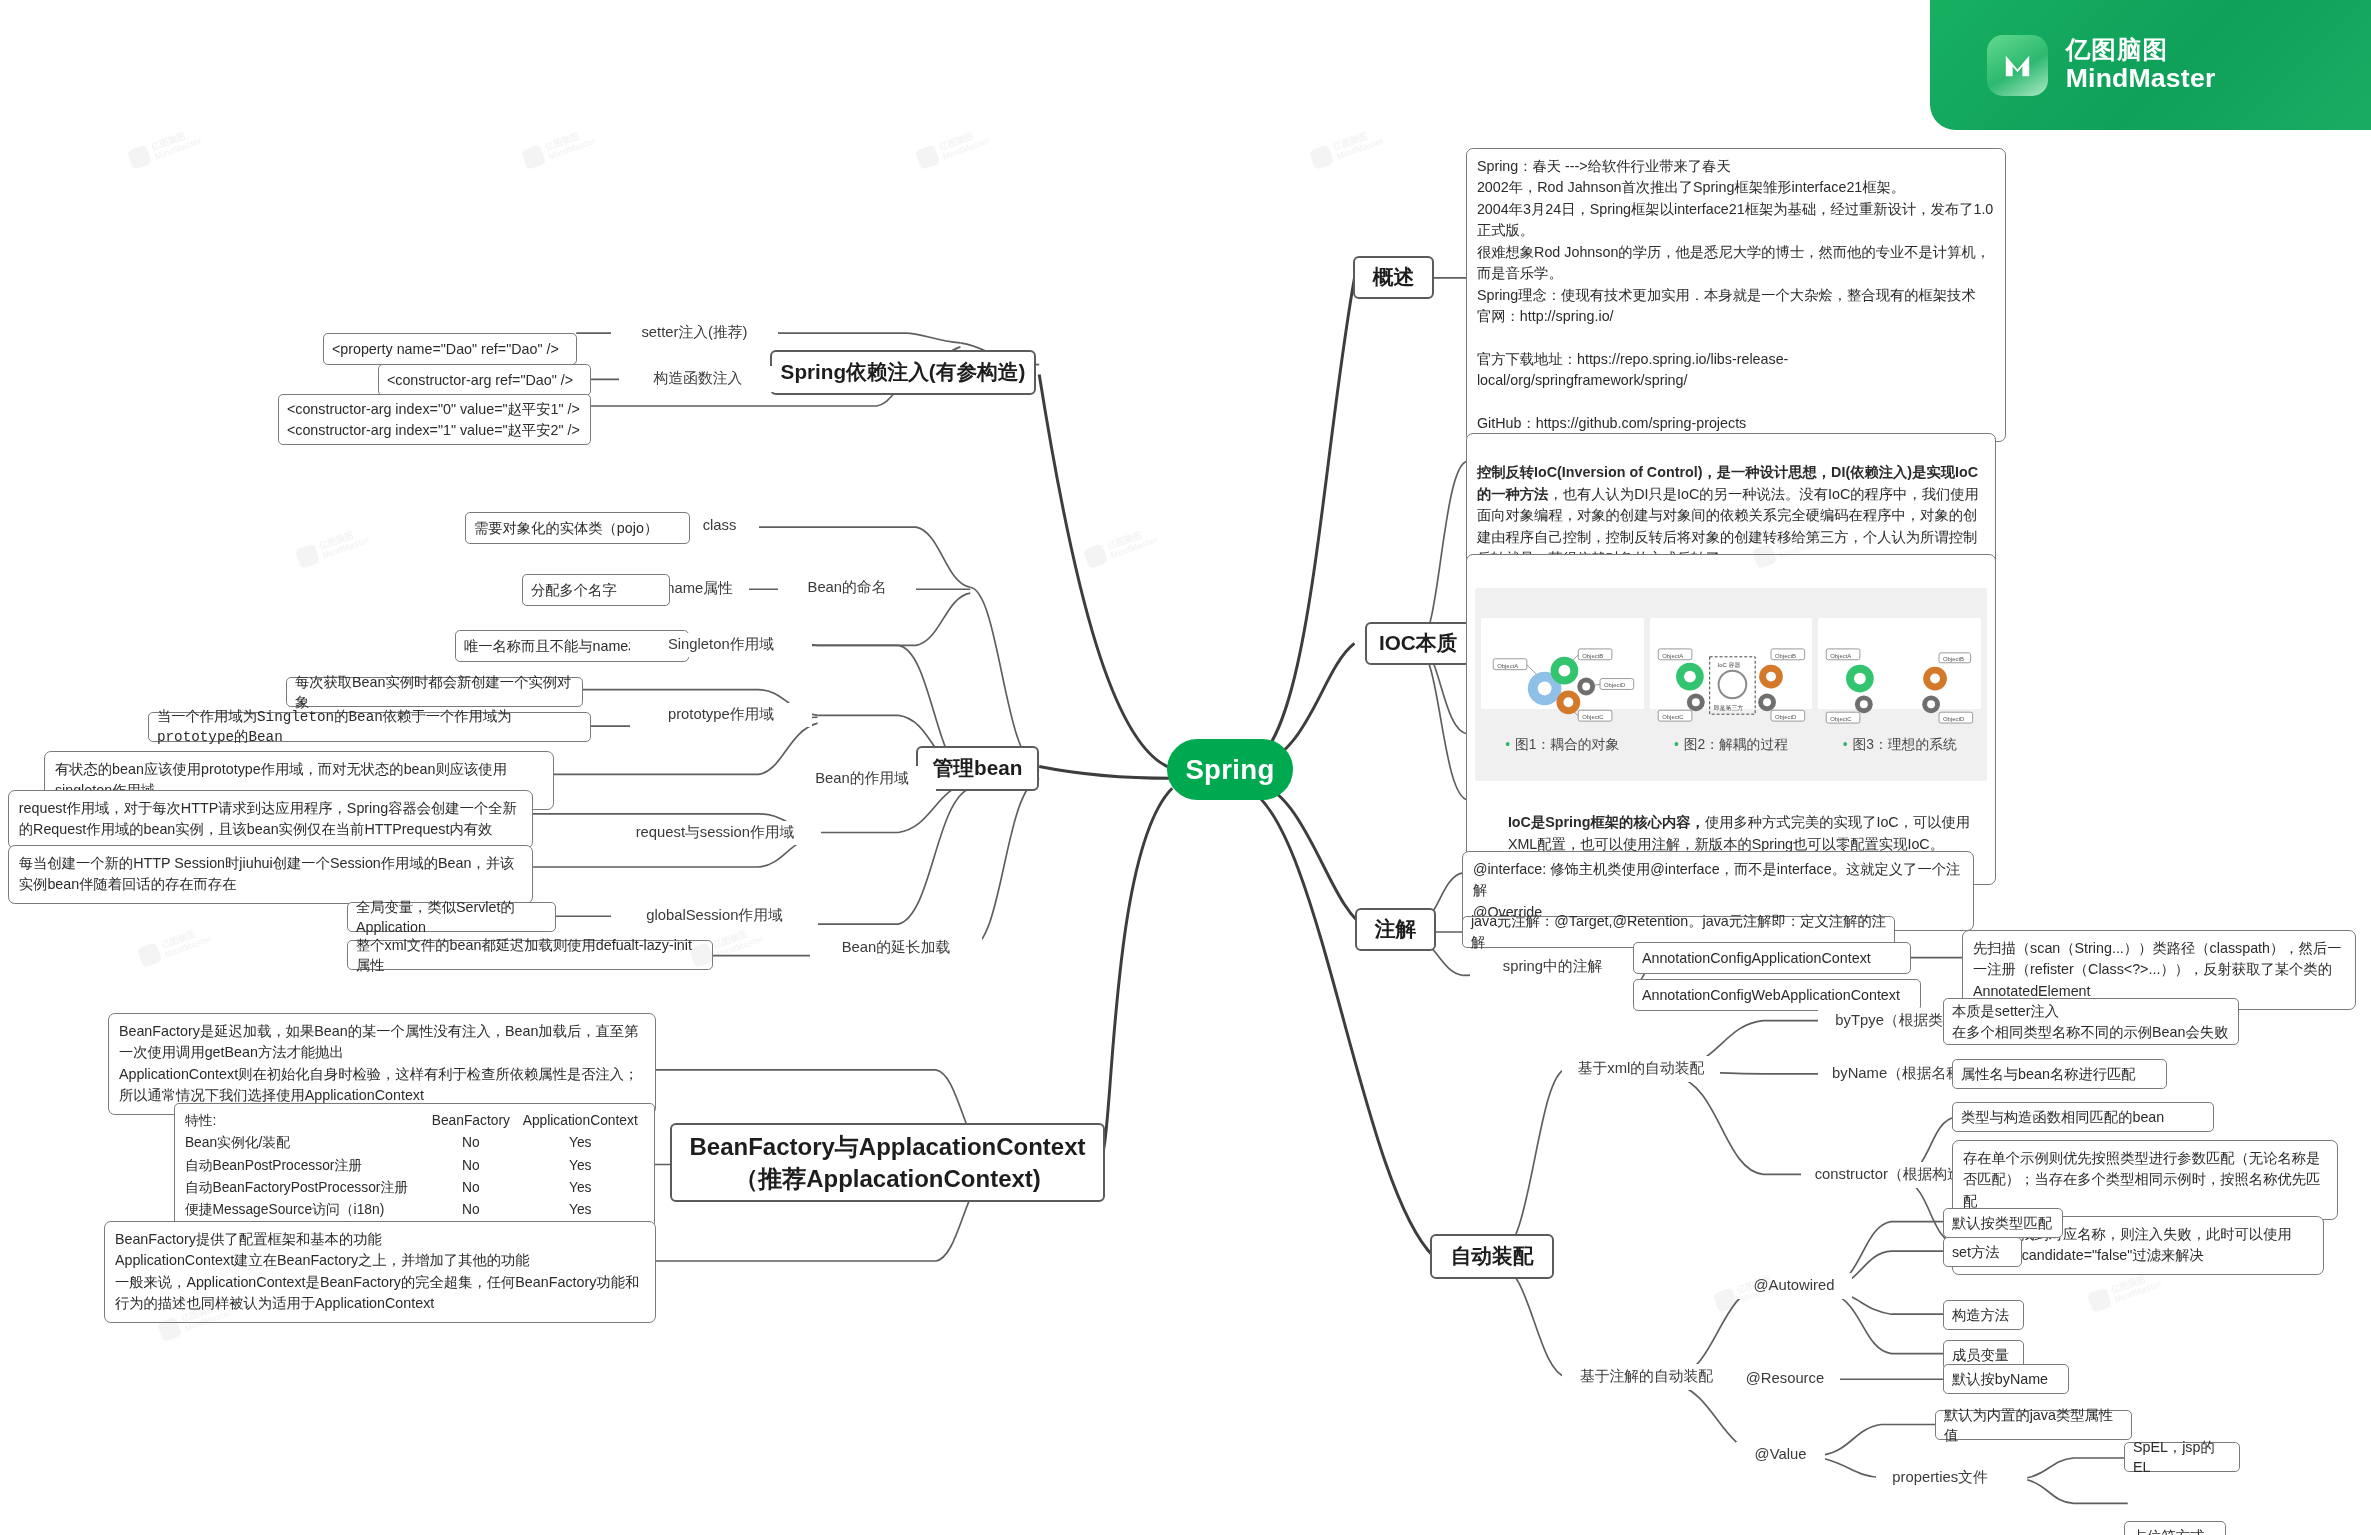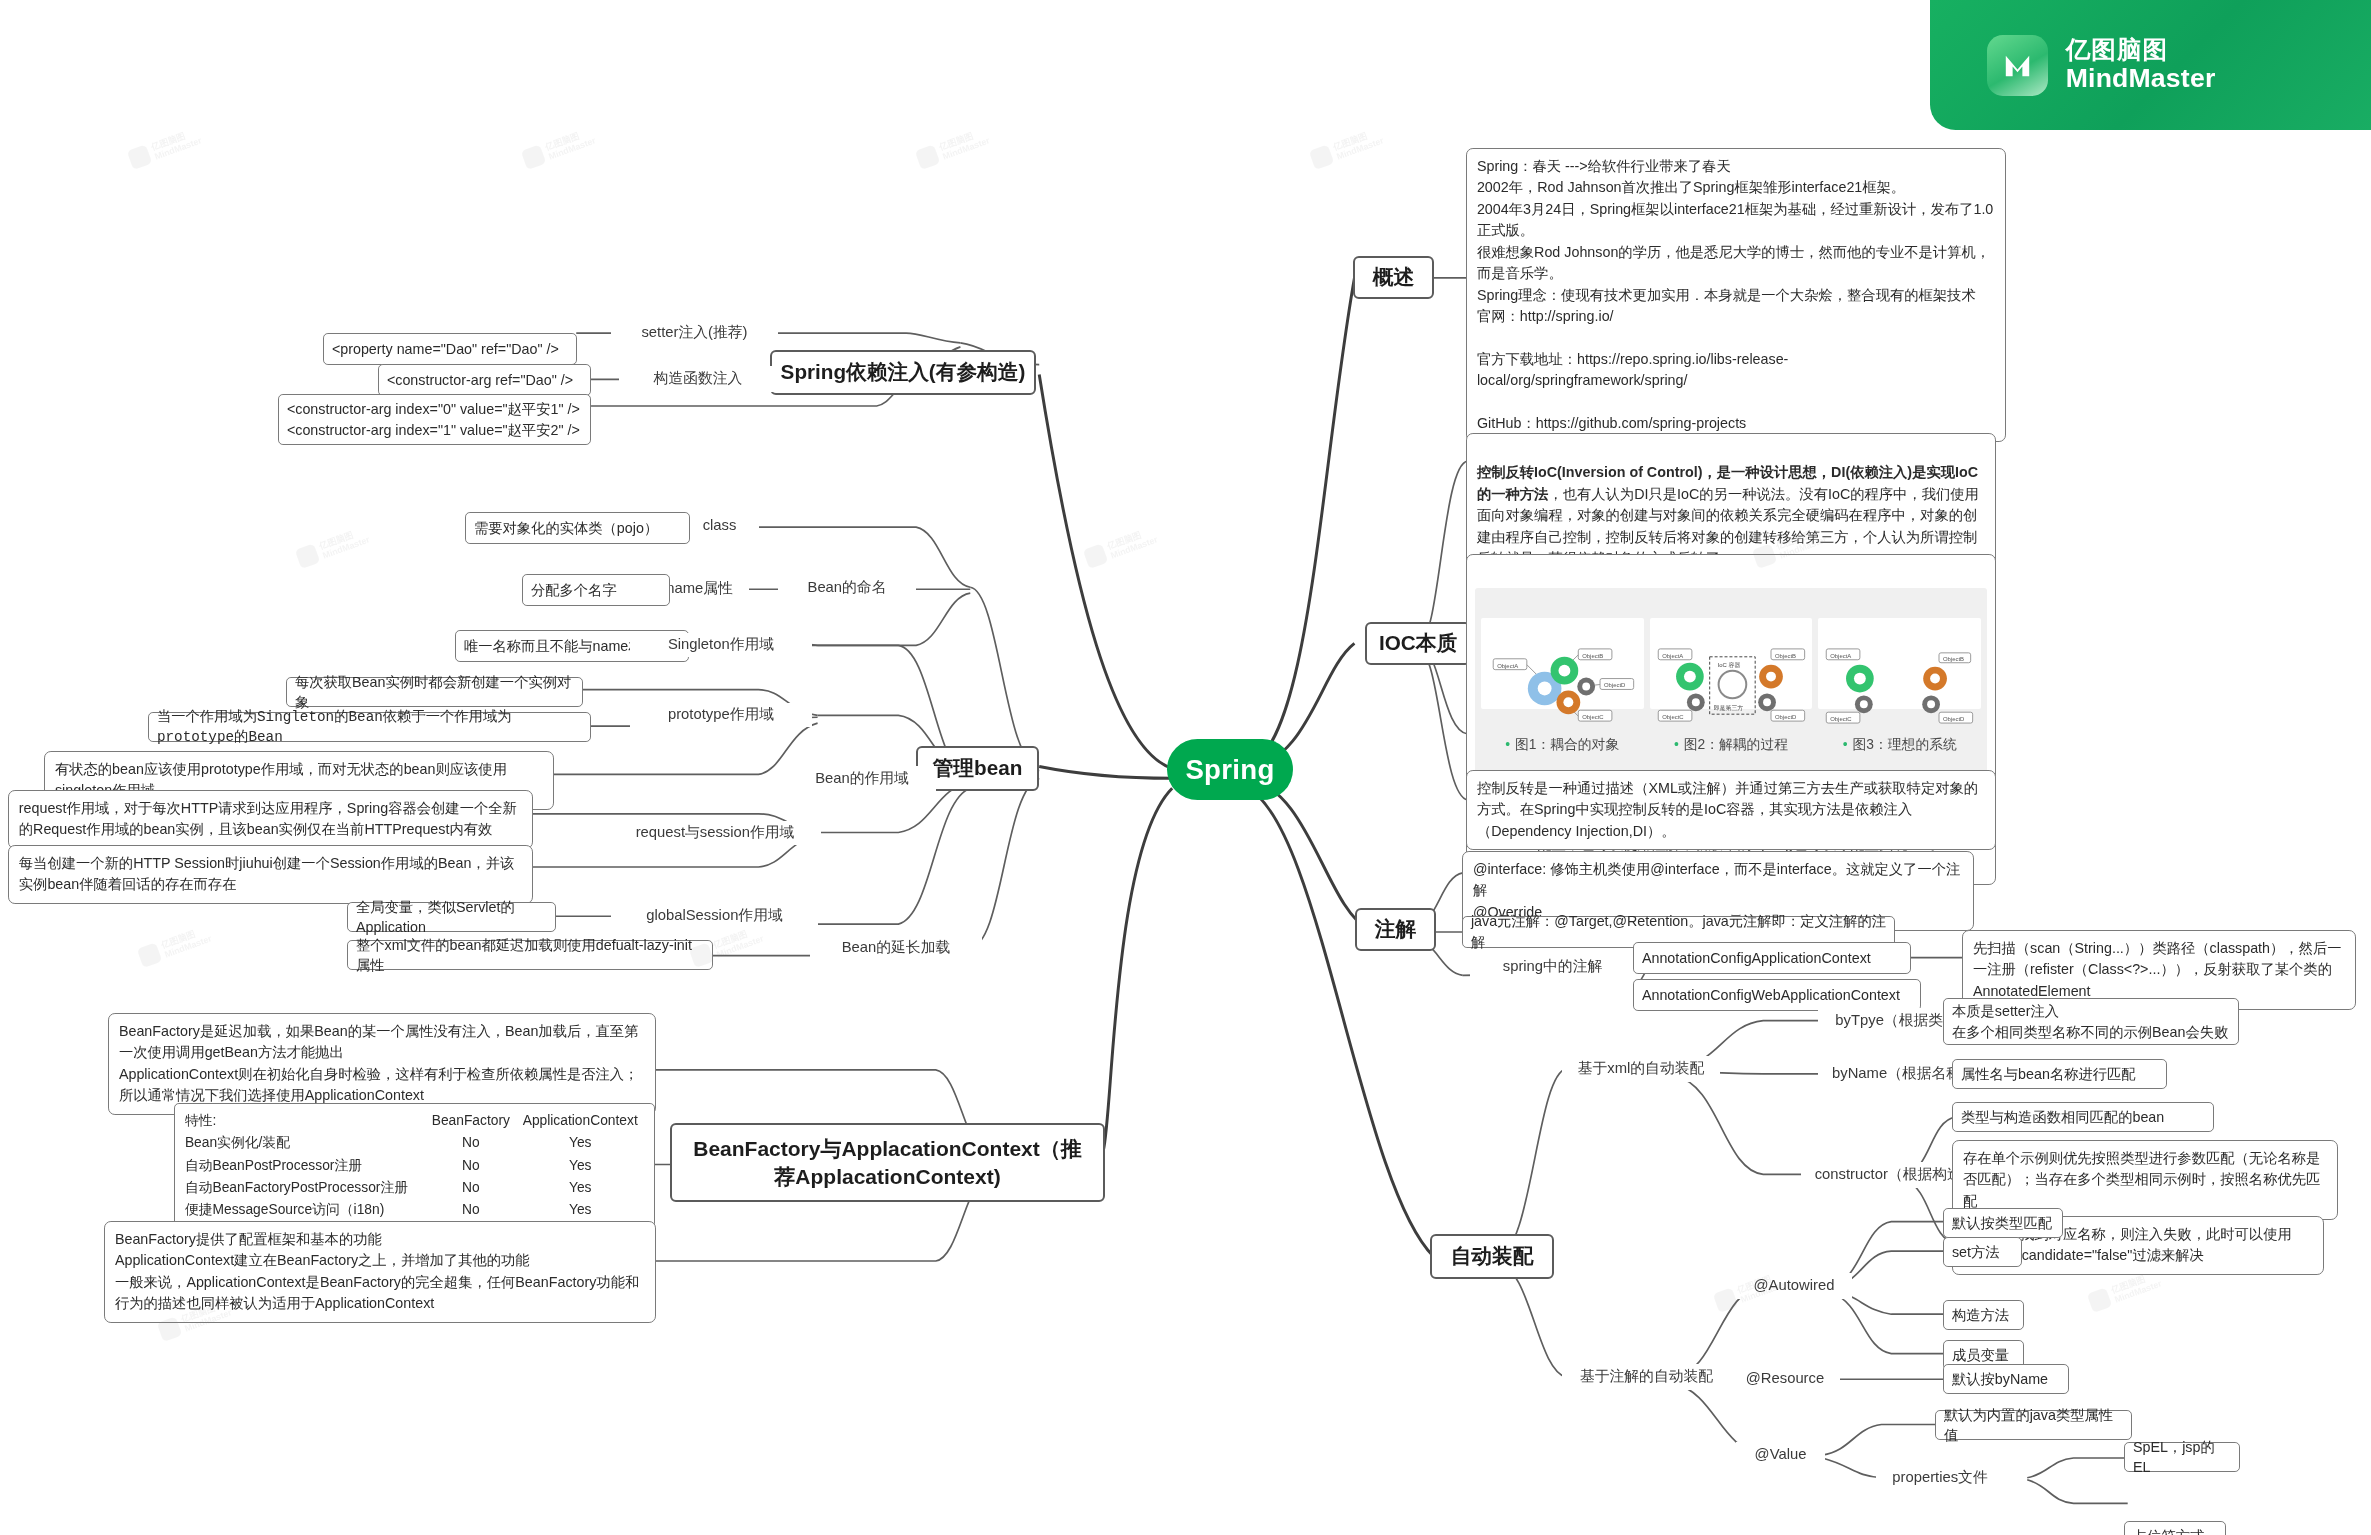--- a/index.html
+++ b/index.html
@@ -13,21 +13,21 @@
 
   
   .root{background:#00A84F;color:#fff;border:none;border-radius:33px;
         font-size:27.6px;font-weight:bold;display:flex;align-items:center;
         justify-content:center;letter-spacing:0.3px;}
 
   
   .lvl1{border:2px solid #5b5b5b;border-radius:5.9px;background:#fff;
         font-size:20.7px;font-weight:bold;display:flex;align-items:center;
         justify-content:center;color:#1d1d1d;text-align:center;line-height:1.3;}
-  .lvl1.wide{font-size:21px;padding:7.9px 13.8px;justify-content:flex-start;}
+  .lvl1.wide{font-size:24px;padding:7.9px 13.8px;justify-content:flex-start;}
 
   
   .plain{font-size:14.8px;color:#3a3a3a;white-space:pre-line;line-height:1.4;
          display:flex;align-items:center;}
   .plain.c{justify-content:center;}
 
   
   .leaf{border:1.4px solid #7a7a7a;border-radius:4.9px;background:#fff;
         padding:3.9px 7.9px;font-size:14.3px;line-height:1.42;white-space:pre-line;
         display:flex;align-items:center;}
@@ -354,21 +354,20 @@
             <text x="10" y="83" font-size="6" fill="#555">ObjectC</text>
             <text x="124" y="83" font-size="6" fill="#555">ObjectD</text>
           </svg>
         </div>
         <div class="cap">图3：理想的系统</div>
       </div>
     </div>
     <div style="padding:7.9px 0 2px 33px;"><b>IoC是Spring框架的核心内容，</b><span>使用多种方式完美的实现了IoC，可以使用XML配置，也可以使用注解，新版本的Spring也可以零配置实现IoC。</span></div>
   </div>
 
-  <div class="node note" style="left:1466px;top:770px;width:530px;">控制反转是一种通过描述（XML或注解）并通过第三方去生产或获取特定对象的方式。在Spring中实现控制反转的是IoC容器，其实现方法是依赖注入（Dependency Injection,DI）。</div>
 
   <div class="node lvl1" style="left:1355px;top:908px;width:81px;height:43px;">注解</div>
 
   <div class="node note" style="left:1462px;top:851px;width:512px;">@interface: 修饰主机类使用@interface，而不是interface。这就定义了一个注解
 @Override</div>
   <div class="node leaf" style="left:1462px;top:916px;width:433px;height:31.5px;">java元注解：@Target,@Retention。java元注解即：定义注解的注解</div>
 
   <div class="node plain c" style="left:1470px;top:954px;width:165px;height:25.6px;">spring中的注解</div>
 
   <div class="node leaf" style="left:1633px;top:942px;width:278px;height:31.5px;">AnnotationConfigApplicationContext</div>

